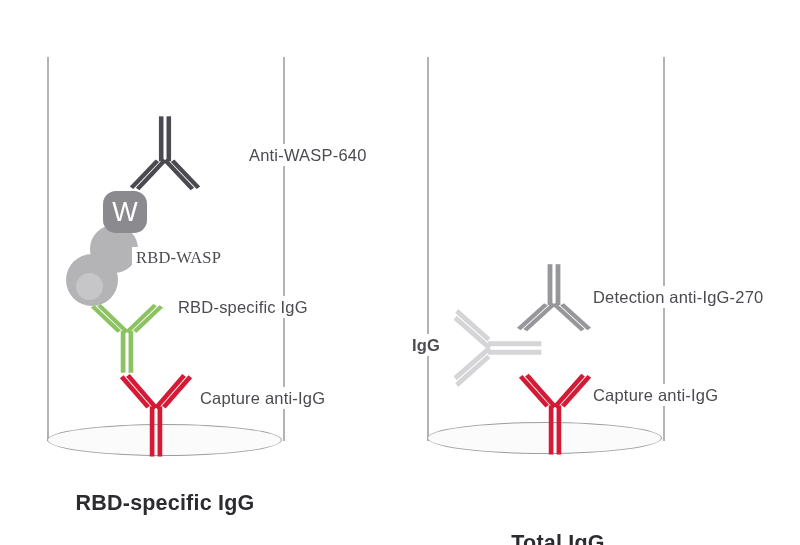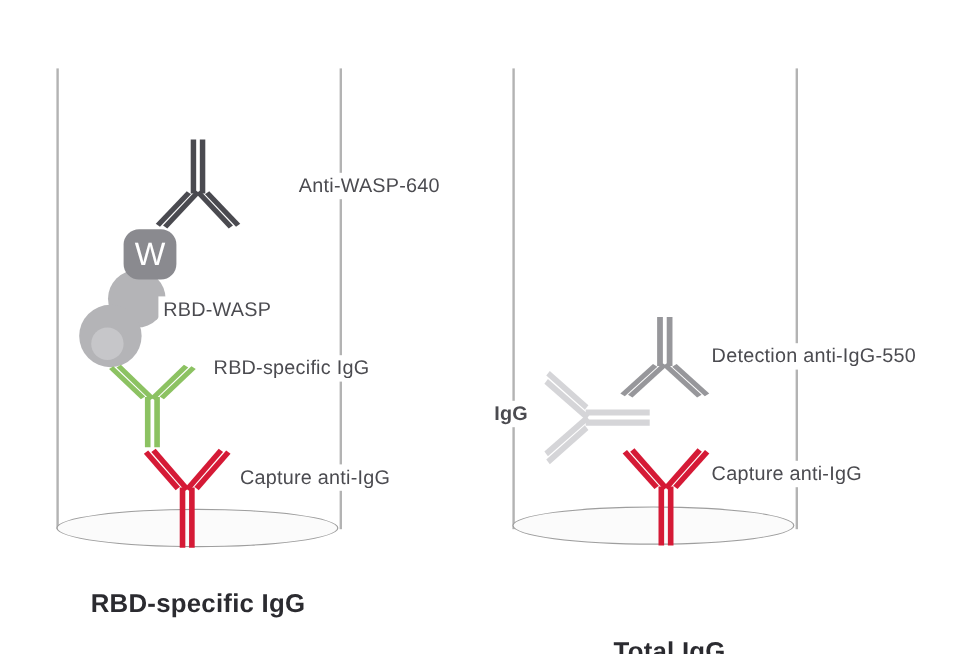--- a/index.html
+++ b/index.html
@@ -100,21 +100,21 @@
         <path d="M50,62 L86,18"></path>
           <path d="M60,61 L94,20"></path>
         <path d="M45,60 L45,128"></path>
           <path d="M55,60 L55,128"></path>
       </g>
     </svg>
   </div>
 
 
   <div class="lbl" style="left:198px;top:144px;margin-left:47px;">Anti-WASP-640</div>
-  <div class="lbl" style="left:132px;top:247px;">RBD-WASP</div>
+  <div class="lbl" style="left:132px;top:247px;font-family:Liberation Serif, serif;">RBD-WASP</div>
   <div class="lbl" style="left:174px;top:296px;">RBD-specific IgG</div>
   <div class="lbl" style="left:196px;top:387px;">Capture anti-IgG</div>
 
   <div class="caption" style="left:45px;">RBD-specific IgG</div>
 
   <div>
     <div class="wall" style="left:427px;"></div>
     <div class="wall" style="left:663px;"></div>
     <div class="well-bottom" style="left:427px;top:422px;"></div>
   </div>
@@ -153,18 +153,18 @@
         <path d="M50,62 L86,18"></path>
           <path d="M60,61 L94,20"></path>
         <path d="M45,60 L45,128"></path>
           <path d="M55,60 L55,128"></path>
       </g>
     </svg>
   </div>
 
 
   <div class="lbl lbl-right" style="left:444px;top:334px;">IgG</div>
-  <div class="lbl" style="left:589px;top:286px;">Detection anti-IgG-550</div>
+  <div class="lbl" style="left:589px;top:286px;">Detection anti-IgG-270</div>
   <div class="lbl" style="left:589px;top:384px;">Capture anti-IgG</div>
 
   <div class="caption" style="left:438px;margin-top:40px;">Total IgG</div>
 
 </div>
 
 </body></html>

